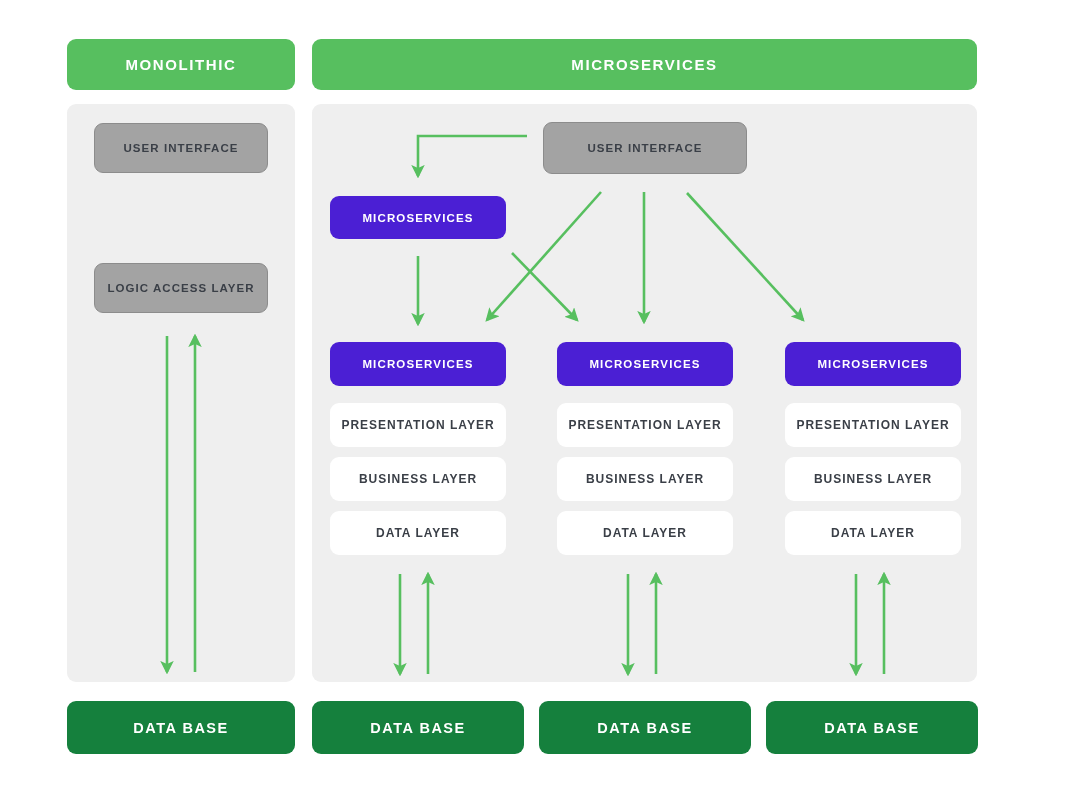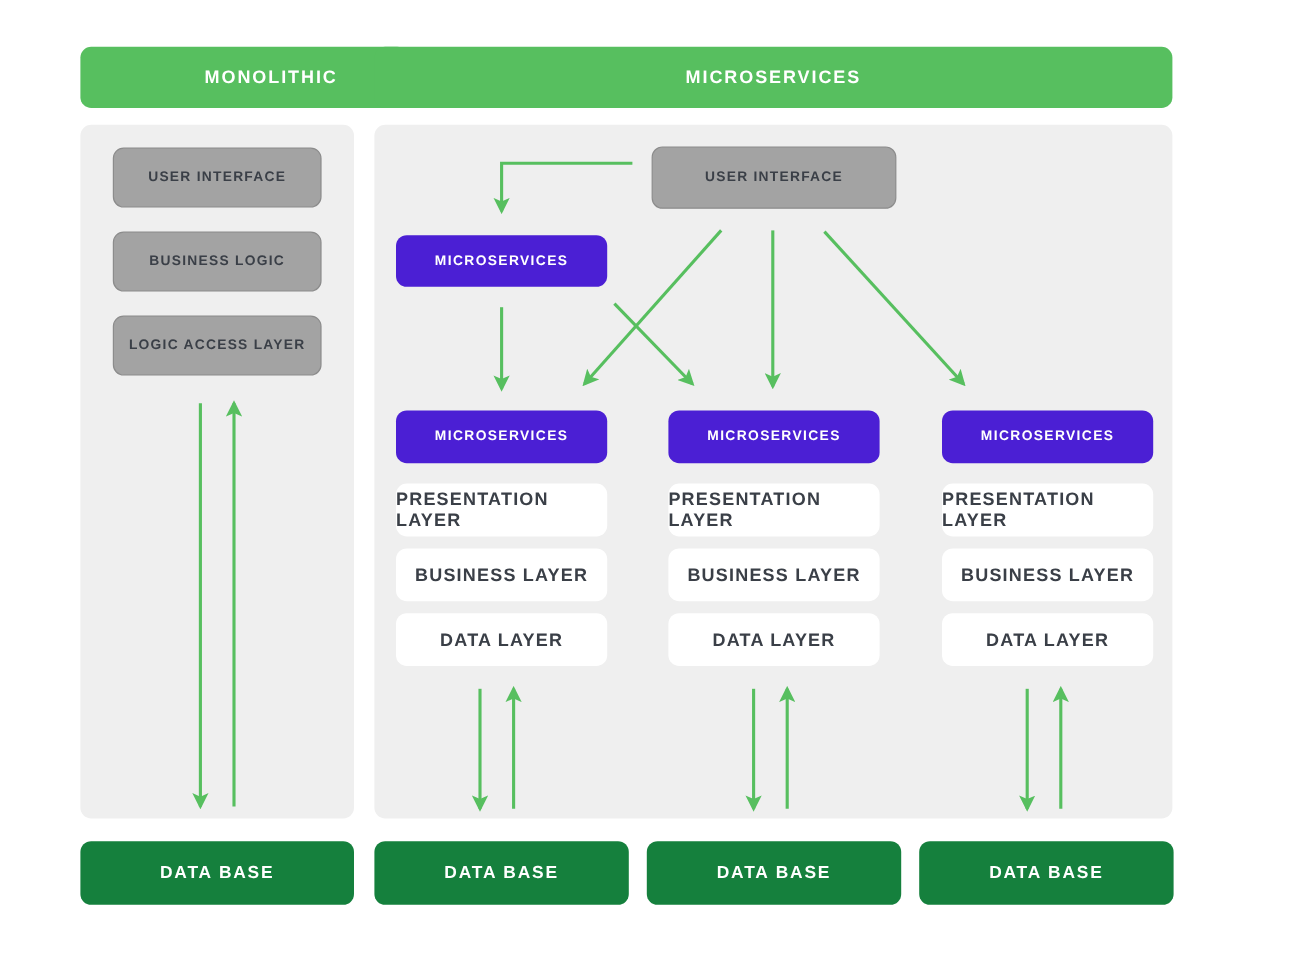--- a/index.html
+++ b/index.html
@@ -16,21 +16,21 @@
   .hdr{
     position:absolute;
     background:#57bf5f;
     border-radius:9px;
     display:flex;align-items:center;justify-content:center;
     color:#ffffff;
     font-weight:bold;
     letter-spacing:1.6px;
     font-size:15px;
   }
-  #hdr-mono{left:67px;top:39px;width:228px;height:51px;padding-left:45px;}
+  #hdr-mono{left:67px;top:39px;width:228px;height:51px;}
   #hdr-micro{left:312px;top:39px;width:665px;height:51px;}
 
   
   .panel{
     position:absolute;
     background:#efefef;
     border-radius:9px;
   }
   #panel-mono{left:67px;top:104px;width:228px;height:578px;}
   #panel-micro{left:312px;top:104px;width:665px;height:578px;}
@@ -49,21 +49,21 @@
     box-sizing:border-box;
   }
   .wbox{                       
     position:absolute;
     background:#ffffff;
     border-radius:9px;
     display:flex;align-items:center;justify-content:center;
     color:#3a3f47;
     font-weight:bold;
     letter-spacing:1.0px;
-    font-size:15px;
+    font-size:12px;
     box-sizing:border-box;
   }
   .pbox{                       
     position:absolute;
     background:#4b1fd4;
     border-radius:9px;
     display:flex;align-items:center;justify-content:center;
     color:#ffffff;
     font-weight:bold;
     letter-spacing:1.15px;
@@ -92,21 +92,20 @@
 
   <div class="hdr" id="hdr-mono">MONOLITHIC</div>
 
   <div class="hdr" id="hdr-micro">MICROSERVICES</div>
 
   <div class="panel" id="panel-mono"></div>
   <div class="panel" id="panel-micro"></div>
 
   <div class="obox" style="left:94px;top:123px;width:174px;height:50px;">USER INTERFACE</div>
 
-  <div class="obox" style="left:94px;top:193px;width:174px;height:50px;">BUSINESS LOGIC</div>
 
   <div class="obox" style="left:94px;top:263px;width:174px;height:50px;">LOGIC ACCESS LAYER</div>
 
   <div class="dbox" style="left:67px;top:701px;width:228px;height:53px;">DATA BASE</div>
 
   <div class="obox" style="left:543px;top:122px;width:204px;height:52px;">USER INTERFACE</div>
 
   <div class="pbox" style="left:330px;top:196px;width:176px;height:43px;">MICROSERVICES</div>
 
   <div class="pbox" style="left:330px;top:342px;width:176px;height:44px;">MICROSERVICES</div>

